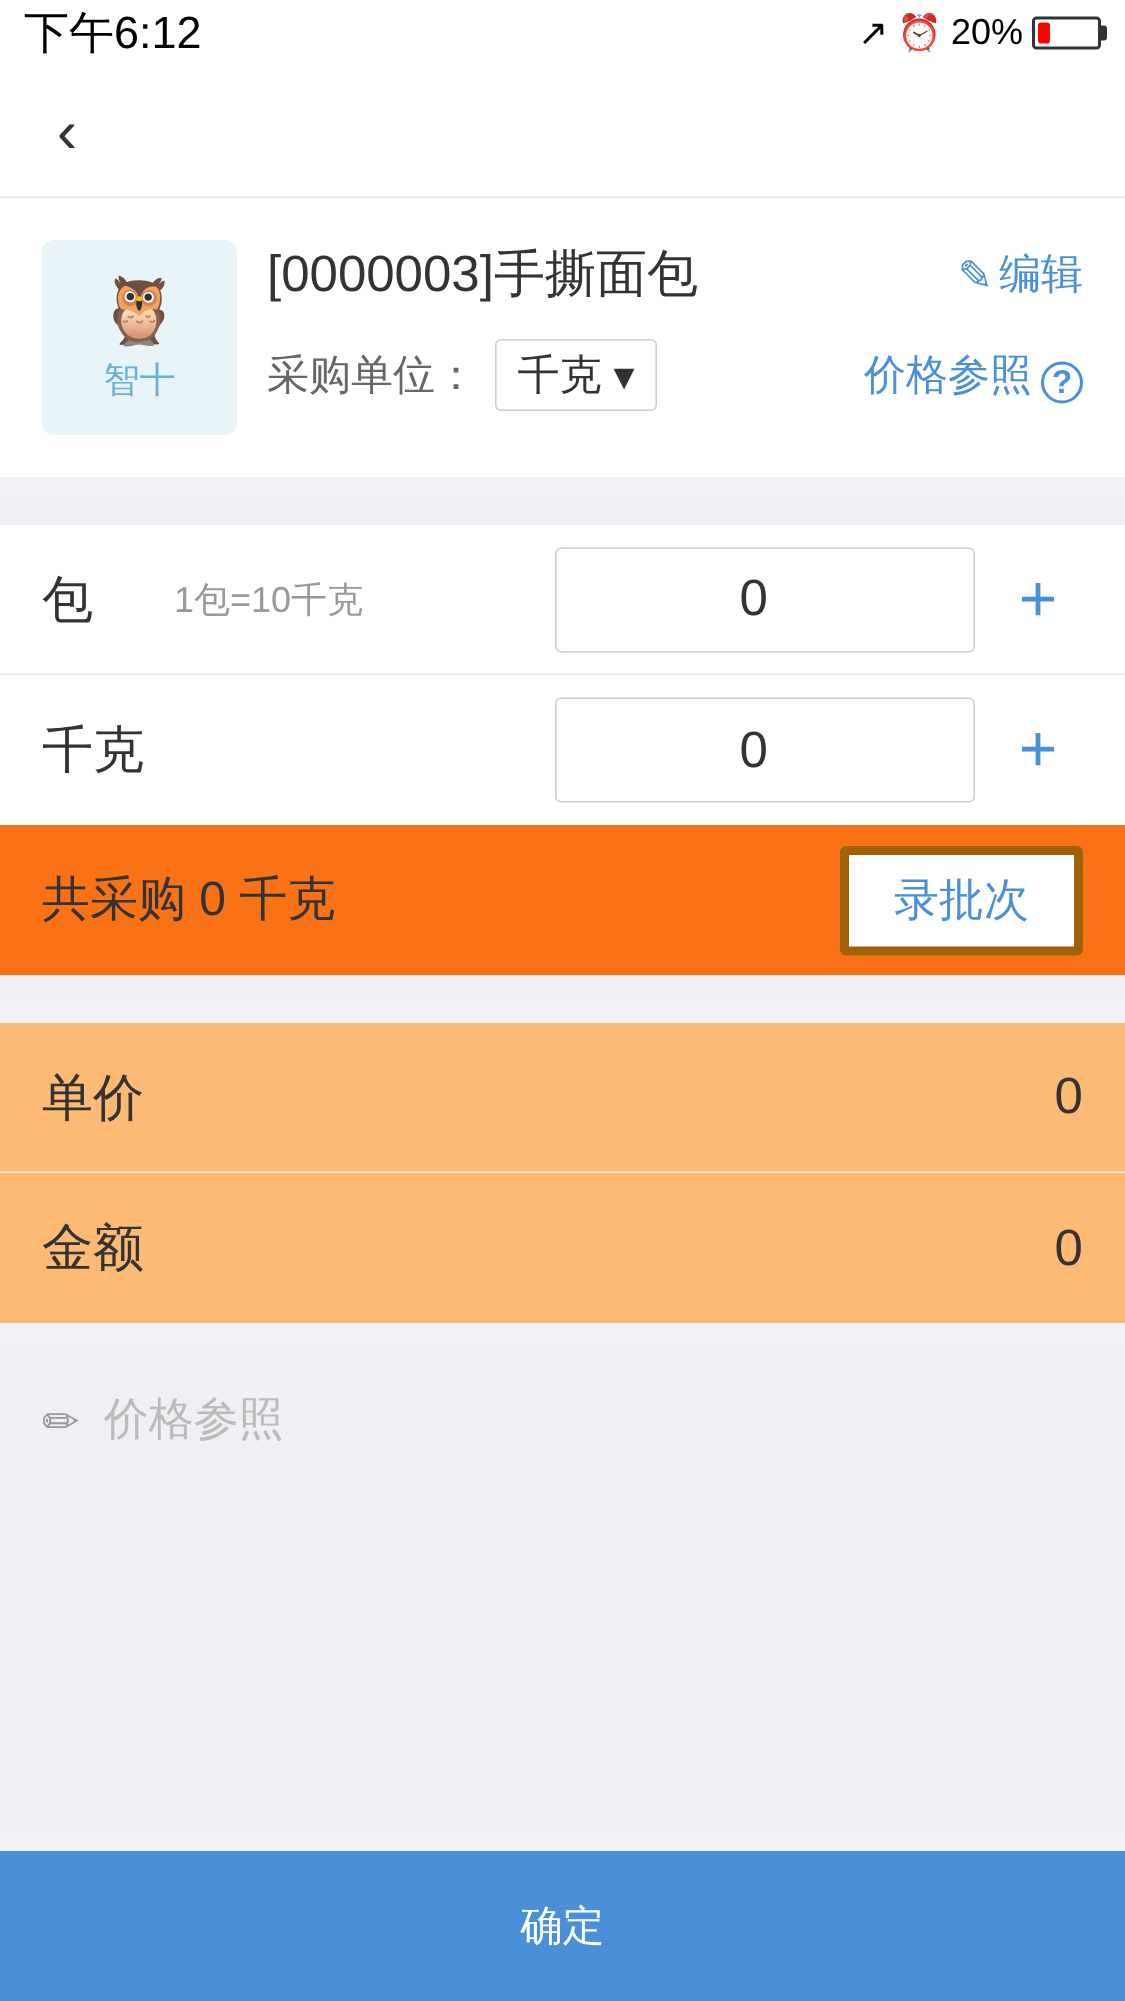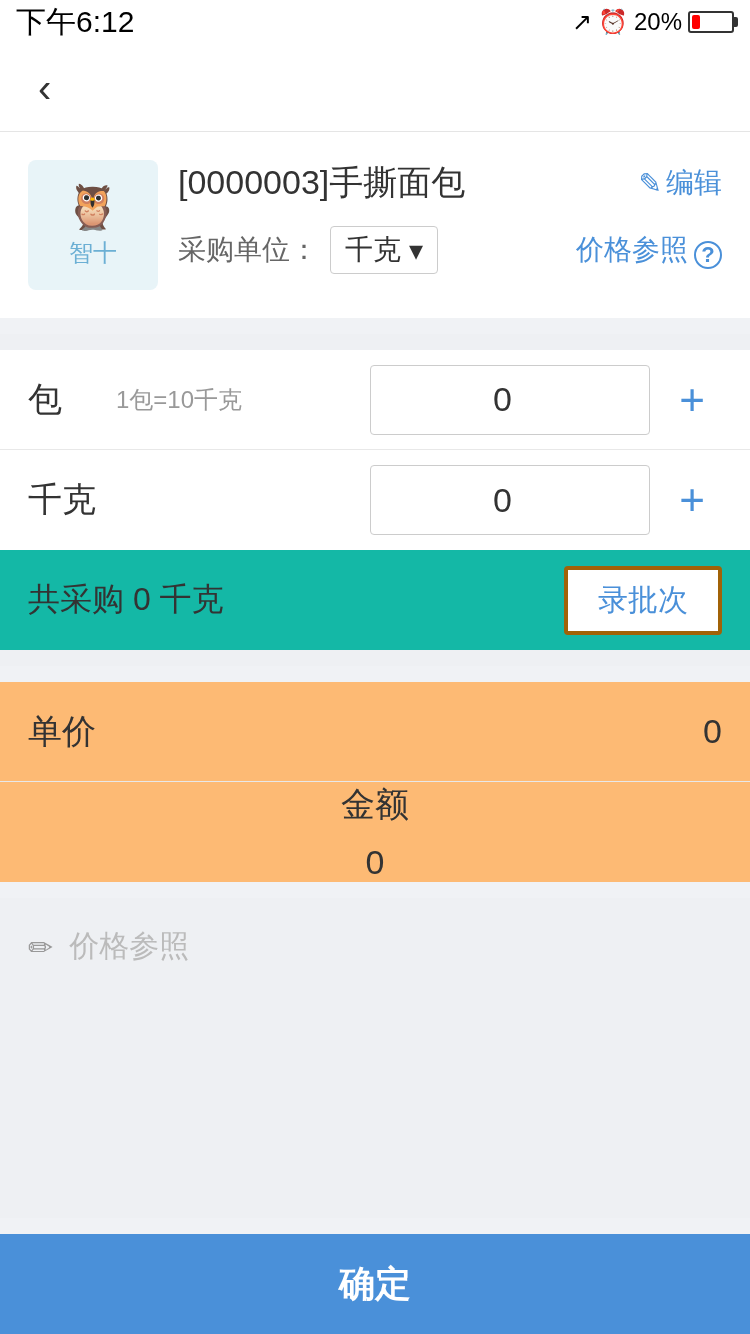--- a/index.html
+++ b/index.html
@@ -220,36 +220,36 @@
       font-size: 44px;
       cursor: pointer;
       display: flex;
       align-items: center;
       justify-content: center;
       line-height: 1;
     }
 
     
     .summary-section {
-      background: #14b8a6;
+      background: #f97316;
       margin: 0;
     }
     .summary-row {
       display: flex;
       align-items: center;
       justify-content: space-between;
       padding: 0 28px;
       height: 100px;
     }
     .summary-text {
       font-size: 32px;
       color: #333;
     }
     .batch-btn {
-      border: 4px solid #a16207;
+      border: 6px solid #a16207;
       background: #fff;
       color: #4a90d9;
       font-size: 30px;
       padding: 10px 30px;
       border-radius: 4px;
       cursor: pointer;
     }
 
     
     .price-section {
@@ -257,21 +257,21 @@
       margin-top: 16px;
     }
     .price-row {
       display: flex;
       align-items: center;
       justify-content: space-between;
       padding: 0 28px;
       height: 100px;
       border-bottom: 1px solid #e8e8e8;
     }
-    .price-row:last-child { border-bottom: none; flex-direction: column; }
+    .price-row:last-child { border-bottom: none; }
     .price-label {
       font-size: 34px;
       color: #333;
     }
     .price-value {
       font-size: 34px;
       color: #333;
     }
 
     
@@ -302,23 +302,23 @@
       left: 0;
       width: 750px;
       background: #4a90d9;
       height: 100px;
       display: flex;
       align-items: center;
       justify-content: center;
       cursor: pointer;
     }
     .confirm-btn-text {
-      font-size: 36px;
+      font-size: 28px;
       color: #fff;
-      font-weight: 700;
+      font-weight: 400;
     }
 
     
     .bottom-spacer {
       height: 100px;
     }
   </style>
 </head>
 <body>
 

